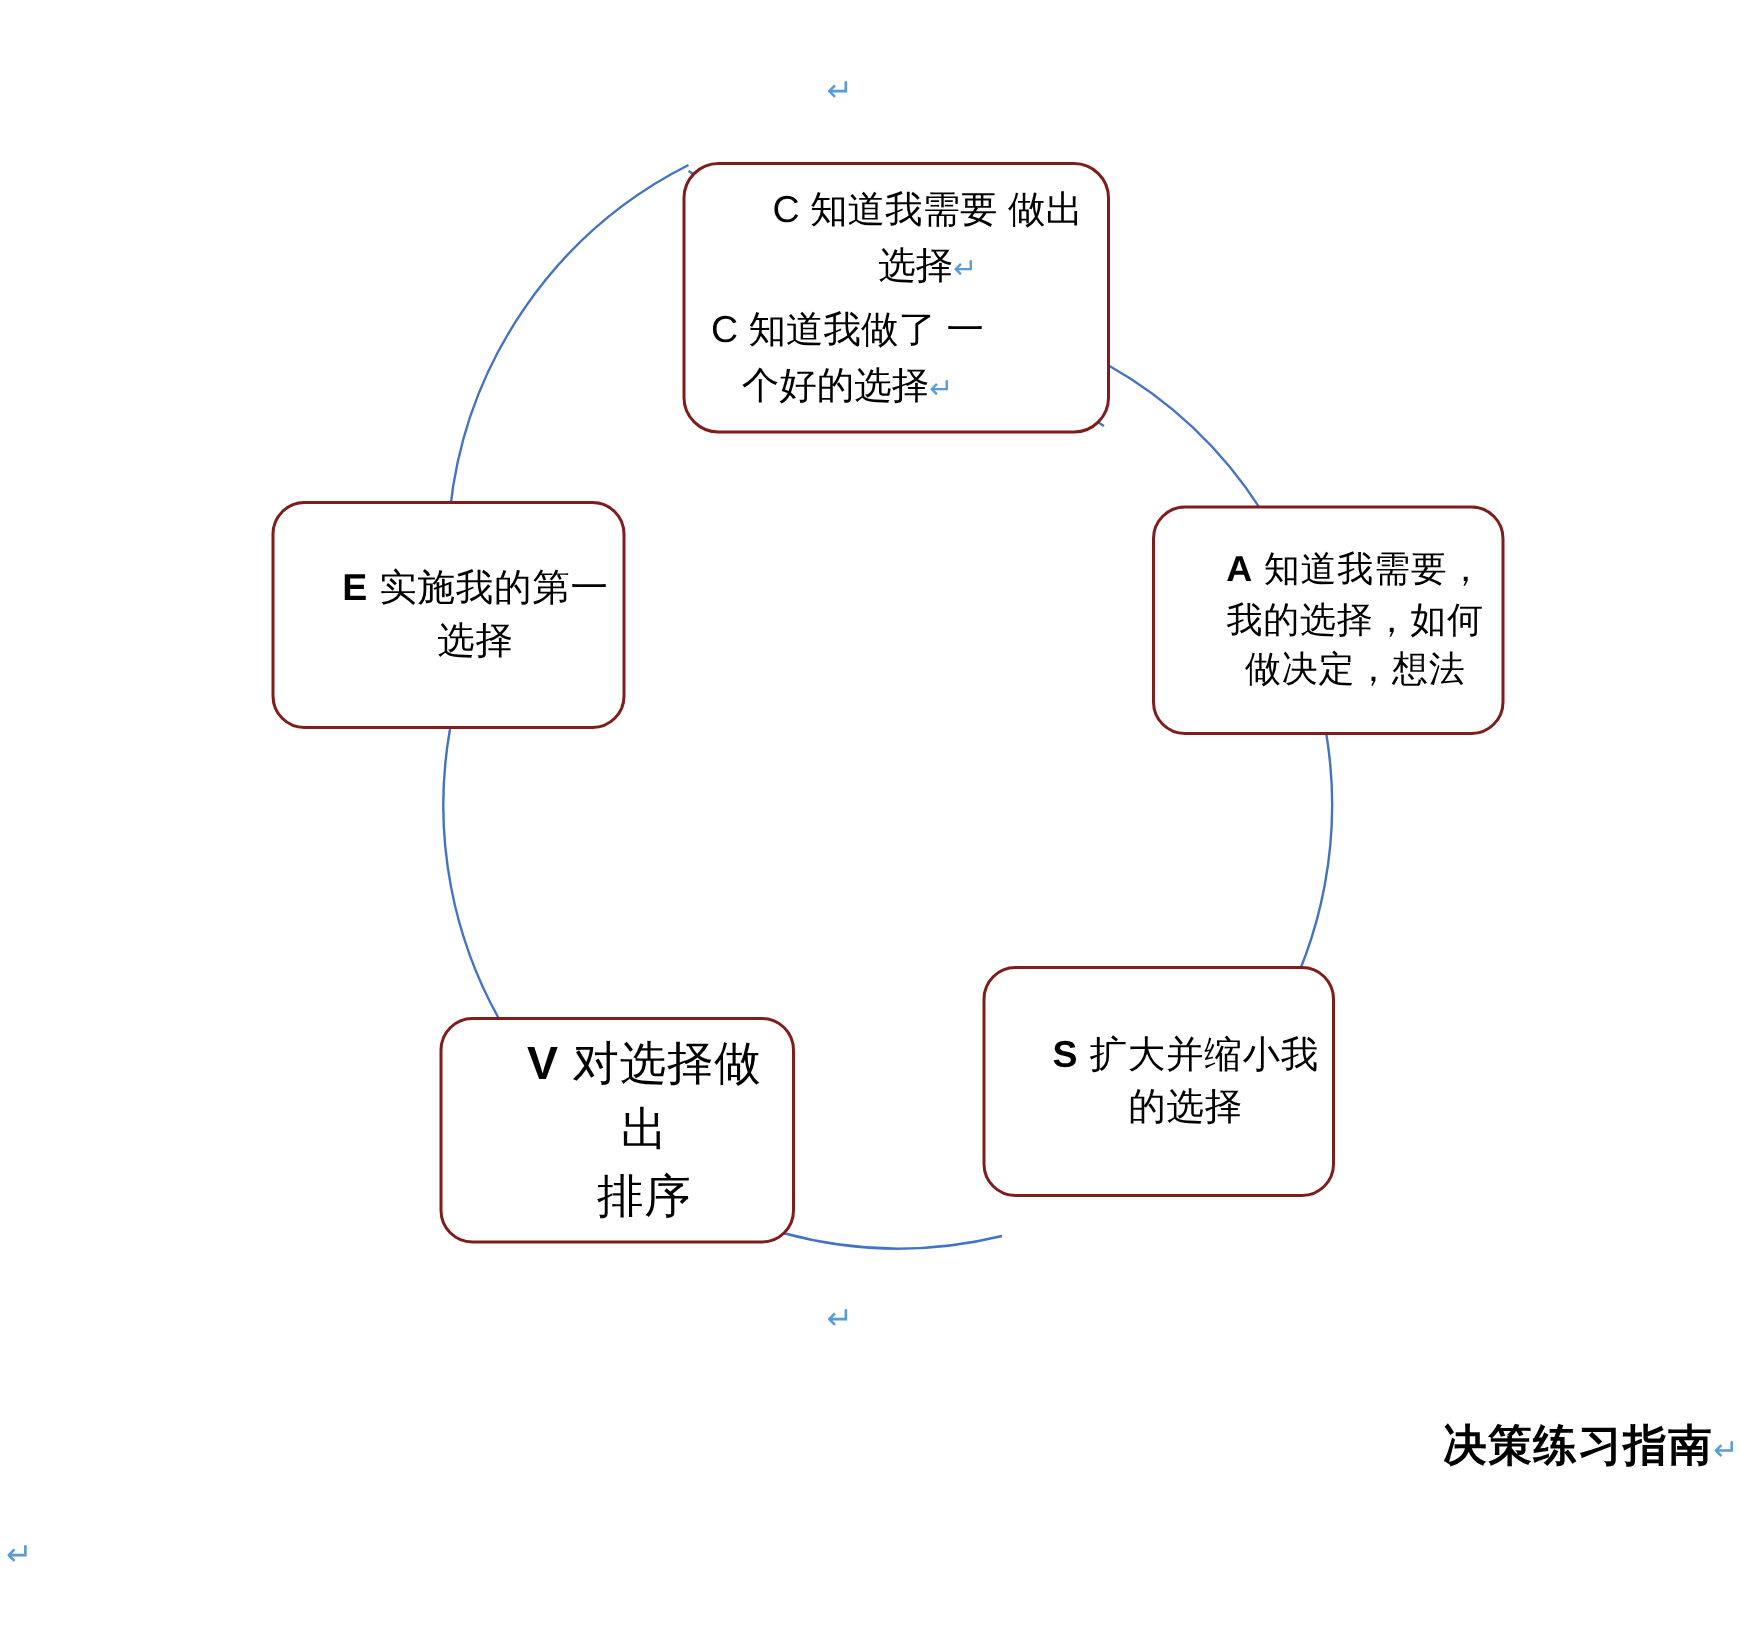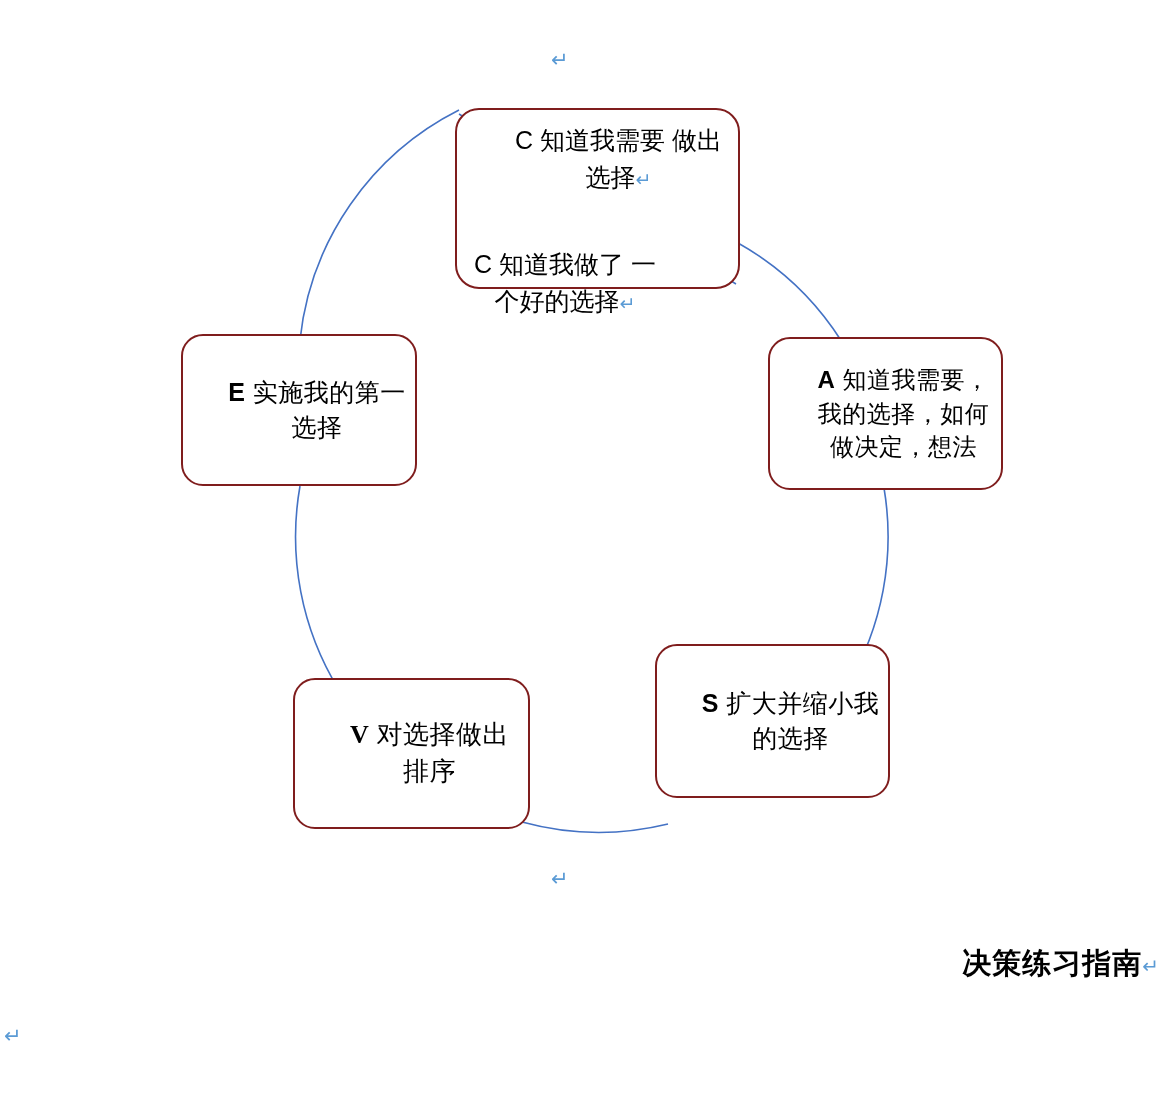--- a/index.html
+++ b/index.html
@@ -78,31 +78,30 @@
     line-height: 1.48;
   }
   .top-text-lower {
     position: absolute;
     left: 8px;
     top: 92px;
     width: 200px;
     text-align: center;
     font-size: 25px;
     line-height: 1.48;
-    margin-top: 44px;
   }
 
   #node-left  { left: 181px; top: 334px; width: 236px; height: 152px; }
   #node-right { left: 768px; top: 337px; width: 235px; height: 153px; }
   #node-bl    { left: 293px; top: 678px; width: 237px; height: 151px; }
   #node-br    { left: 655px; top: 644px; width: 235px; height: 154px; }
 
   #node-right .node-text { font-size: 24px; line-height: 1.40; }
   #node-left  .node-text { font-size: 25px; }
-  #node-bl    .node-text { font-size: 26px; font-family: Liberation Serif, serif; }
+  #node-bl    .node-text { font-size: 31px; }
   #node-br    .node-text { font-size: 25px; }
 
   
   .ret {
     color: #5B9BD5;
     font-size: 19px;
     line-height: 1;
     font-family: "DejaVu Sans", sans-serif;
     vertical-align: baseline;
   }

